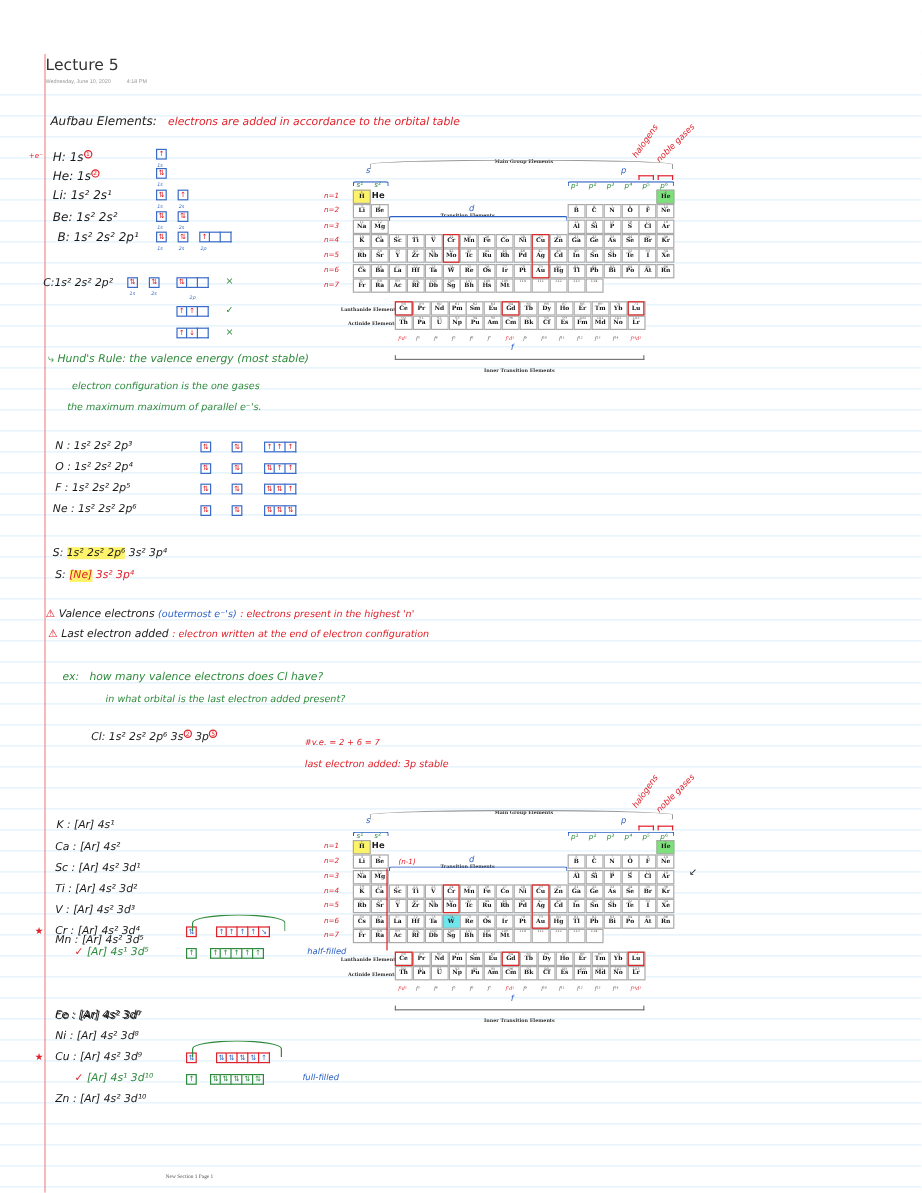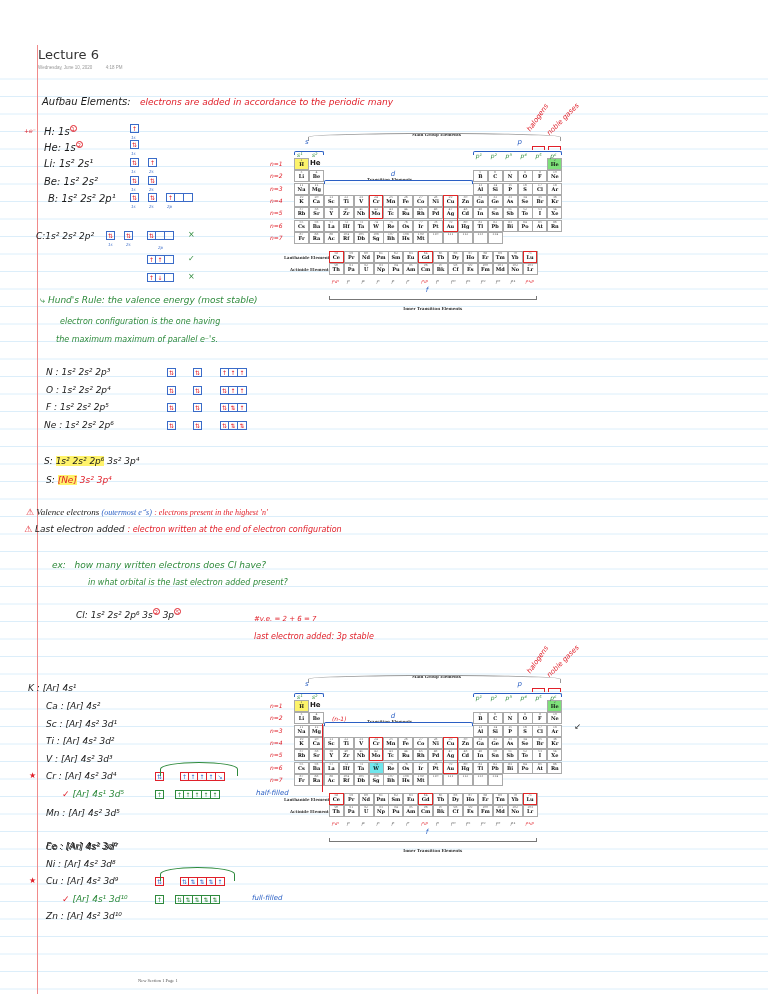--- a/index.html
+++ b/index.html
@@ -58,28 +58,28 @@
   .circ { display: inline-block; border: 1px solid #e0202a; border-radius: 50%; font-size: 5px; width: 7px; height: 7px; line-height: 6px; text-align: center; vertical-align: super; color: #e0202a; font-style: normal; }
   .tri { color: #e0202a; font-style: normal; }
 </style>
 </head>
 <body>
 
 <div class="page"></div>
 <div class="page-top-mask"></div>
 <div class="margin-line"></div>
 
-<div class="title">Lecture 6</div>
+<div class="title">Lecture 5</div>
 <div class="meta">
   <span>Wednesday, June 10, 2020</span>
   <span>4:18 PM</span>
 </div>
 
 <div class="hw blk s10" style="left:42px;top:97px;">Aufbau Elements:</div>
-<div class="hw red s9" style="left:140px;top:98px;">electrons are added in accordance to the periodic many</div>
+<div class="hw red s9" style="left:140px;top:98px;">electrons are added in accordance to the orbital table</div>
 <div class="hw red s6" style="left:24px;top:128px;">+e⁻</div>
 
 <div id="configs1">
     <div class="hw blk s10" style="left:44px;top:125px;"><span>H:</span> <span>1s</span><span class="circ">1</span></div>
     <div class="orb " style="left:130px;top:124px;">
       <div class="b">↑</div>
     </div>
     <div class="sub" style="left:131px;top:135px;">1s</div>
     <div class="hw blk s10" style="left:44px;top:141px;"><span>He:</span> <span>1s</span><span class="circ">2</span></div>
     <div class="orb " style="left:130px;top:140px;">
@@ -146,21 +146,21 @@
     <div class="hw grn s8" style="left:188px;top:255px;font-style:normal;">✓</div>
     <div class="orb " style="left:147px;top:273px;">
       <div class="b">↑</div>
       <div class="b">↓</div>
       <div class="b"></div>
     </div>
     <div class="hw grn s8" style="left:188px;top:273px;font-style:normal;">×</div>
   </div>
 
 <div class="hw grn s9" style="left:40px;top:296px;"><span style="font-style:normal">⤷ </span><span>Hund's Rule: the valence energy (most stable)</span></div>
-<div class="hw grn s8" style="left:60px;top:318px;">electron configuration is the one having</div>
+<div class="hw grn s8" style="left:60px;top:318px;">electron configuration is the one gases</div>
 <div class="hw grn s8" style="left:56px;top:336px;">the maximum maximum of parallel e⁻'s.</div>
 
 <div id="configs2">
     <div class="hw blk s9" style="left:46px;top:368px;"><span>N :</span> <span>1s²  2s²  2p³</span></div>
     <div class="orb " style="left:167px;top:368px;">
       <div class="b">⇅</div>
     </div>
     <div class="orb " style="left:193px;top:368px;">
       <div class="b">⇅</div>
     </div>
@@ -207,47 +207,47 @@
     </div>
   </div>
 
 <div class="hw blk s9" style="left:44px;top:457px;">
   <span>S:</span> <span class="hl">1s² 2s² 2p⁶</span> <span>3s² 3p⁴</span>
 </div>
 <div class="hw blk s9" style="left:46px;top:476px;">
   <span>S:</span> <span class="hl red">[Ne]</span> <span class="red">3s² 3p⁴</span>
 </div>
 
-<div class="hw blk s9" style="left:26px;top:508px;font-family:Liberation Serif, serif;">
+<div class="hw blk s9" style="left:38px;top:508px;">
   <span class="tri">⚠</span> <span>Valence electrons</span> <span class="blu s8">(outermost e⁻'s)</span> <span class="red s8">: electrons present in the highest 'n'</span>
 </div>
-<div class="hw blk s9" style="left:24px;top:525px;">
+<div class="hw blk s9" style="left:40px;top:525px;">
   <span class="tri">⚠</span> <span>Last electron added</span> <span class="red s8">: electron written at the end of electron configuration</span>
 </div>
 
 <div class="hw grn s9" style="left:52px;top:561px;">
-  <span>ex:</span>&nbsp;&nbsp; <span>how many written electrons does Cl have?</span>
+  <span>ex:</span>&nbsp;&nbsp; <span>how many valence electrons does Cl have?</span>
 </div>
 <div class="hw grn s8" style="left:88px;top:579px;font-style:italic;">in what orbital is the last electron added present?</div>
 <div class="hw blk s9" style="left:76px;top:608px;">
   <span>Cl: 1s² 2s² 2p⁶ 3s</span><span class="circ">2</span><span> 3p</span><span class="circ">5</span>
 </div>
 <div class="hw red s7" style="left:254px;top:616px;">#v.e. = 2 + 6 = 7</div>
 <div class="hw red s8" style="left:254px;top:633px;">last electron added: 3p stable</div>
 
 <div id="configs3">
-    <div class="hw s9 blk" style="left:28px;top:684px;"><span>K :</span> <span>[Ar] 4s¹</span></div>
+    <div class="hw s9 blk" style="left:47px;top:684px;"><span>K :</span> <span>[Ar] 4s¹</span></div>
     <div class="hw s9 blk" style="left:46px;top:702px;"><span>Ca :</span> <span>[Ar] 4s²</span></div>
     <div class="hw s9 blk" style="left:46px;top:720px;"><span>Sc :</span> <span>[Ar] 4s² 3d¹</span></div>
     <div class="hw s9 blk" style="left:46px;top:737px;"><span>Ti :</span> <span>[Ar] 4s² 3d²</span></div>
     <div class="hw s9 blk" style="left:46px;top:755px;"><span>V :</span> <span>[Ar] 4s² 3d³</span></div>
     <div class="hw s9 blk" style="left:46px;top:772px;"><span>Cr :</span> <span>[Ar] 4s² 3d⁴</span></div>
     <div class="hw red s8" style="left:29px;top:772px;font-style:normal;">★</div>
     <div class="hw s9 grn" style="left:62px;top:790px;"><span class="red">✓</span> <span>[Ar] 4s¹ 3d⁵</span></div>
-    <div class="hw s9 blk" style="left:46px;top:809px;"><span>Mn :</span> <span>[Ar] 4s² 3d⁵</span></div>
+    <div class="hw s9 blk" style="left:46px;top:780px;"><span>Mn :</span> <span>[Ar] 4s² 3d⁵</span></div>
     <div class="hw s9 blk" style="left:46px;top:842px;"><span>Fe :</span> <span>[Ar] 4s² 3d⁶</span></div>
     <div class="hw s9 blk" style="left:46px;top:843px;"><span>Co :</span> <span>[Ar] 4s² 3d⁷</span></div>
     <div class="hw s9 blk" style="left:46px;top:860px;"><span>Ni :</span> <span>[Ar] 4s² 3d⁸</span></div>
     <div class="hw s9 blk" style="left:46px;top:877px;"><span>Cu :</span> <span>[Ar] 4s² 3d⁹</span></div>
     <div class="hw red s8" style="left:29px;top:877px;font-style:normal;">★</div>
     <div class="hw s9 grn" style="left:62px;top:895px;"><span class="red">✓</span> <span>[Ar] 4s¹ 3d¹⁰</span></div>
     <div class="hw s9 blk" style="left:46px;top:912px;"><span>Zn :</span> <span>[Ar] 4s² 3d¹⁰</span></div>
   </div>
 <div id="crcu">
     <div class="orb redb" style="left:155px;top:772px;">

